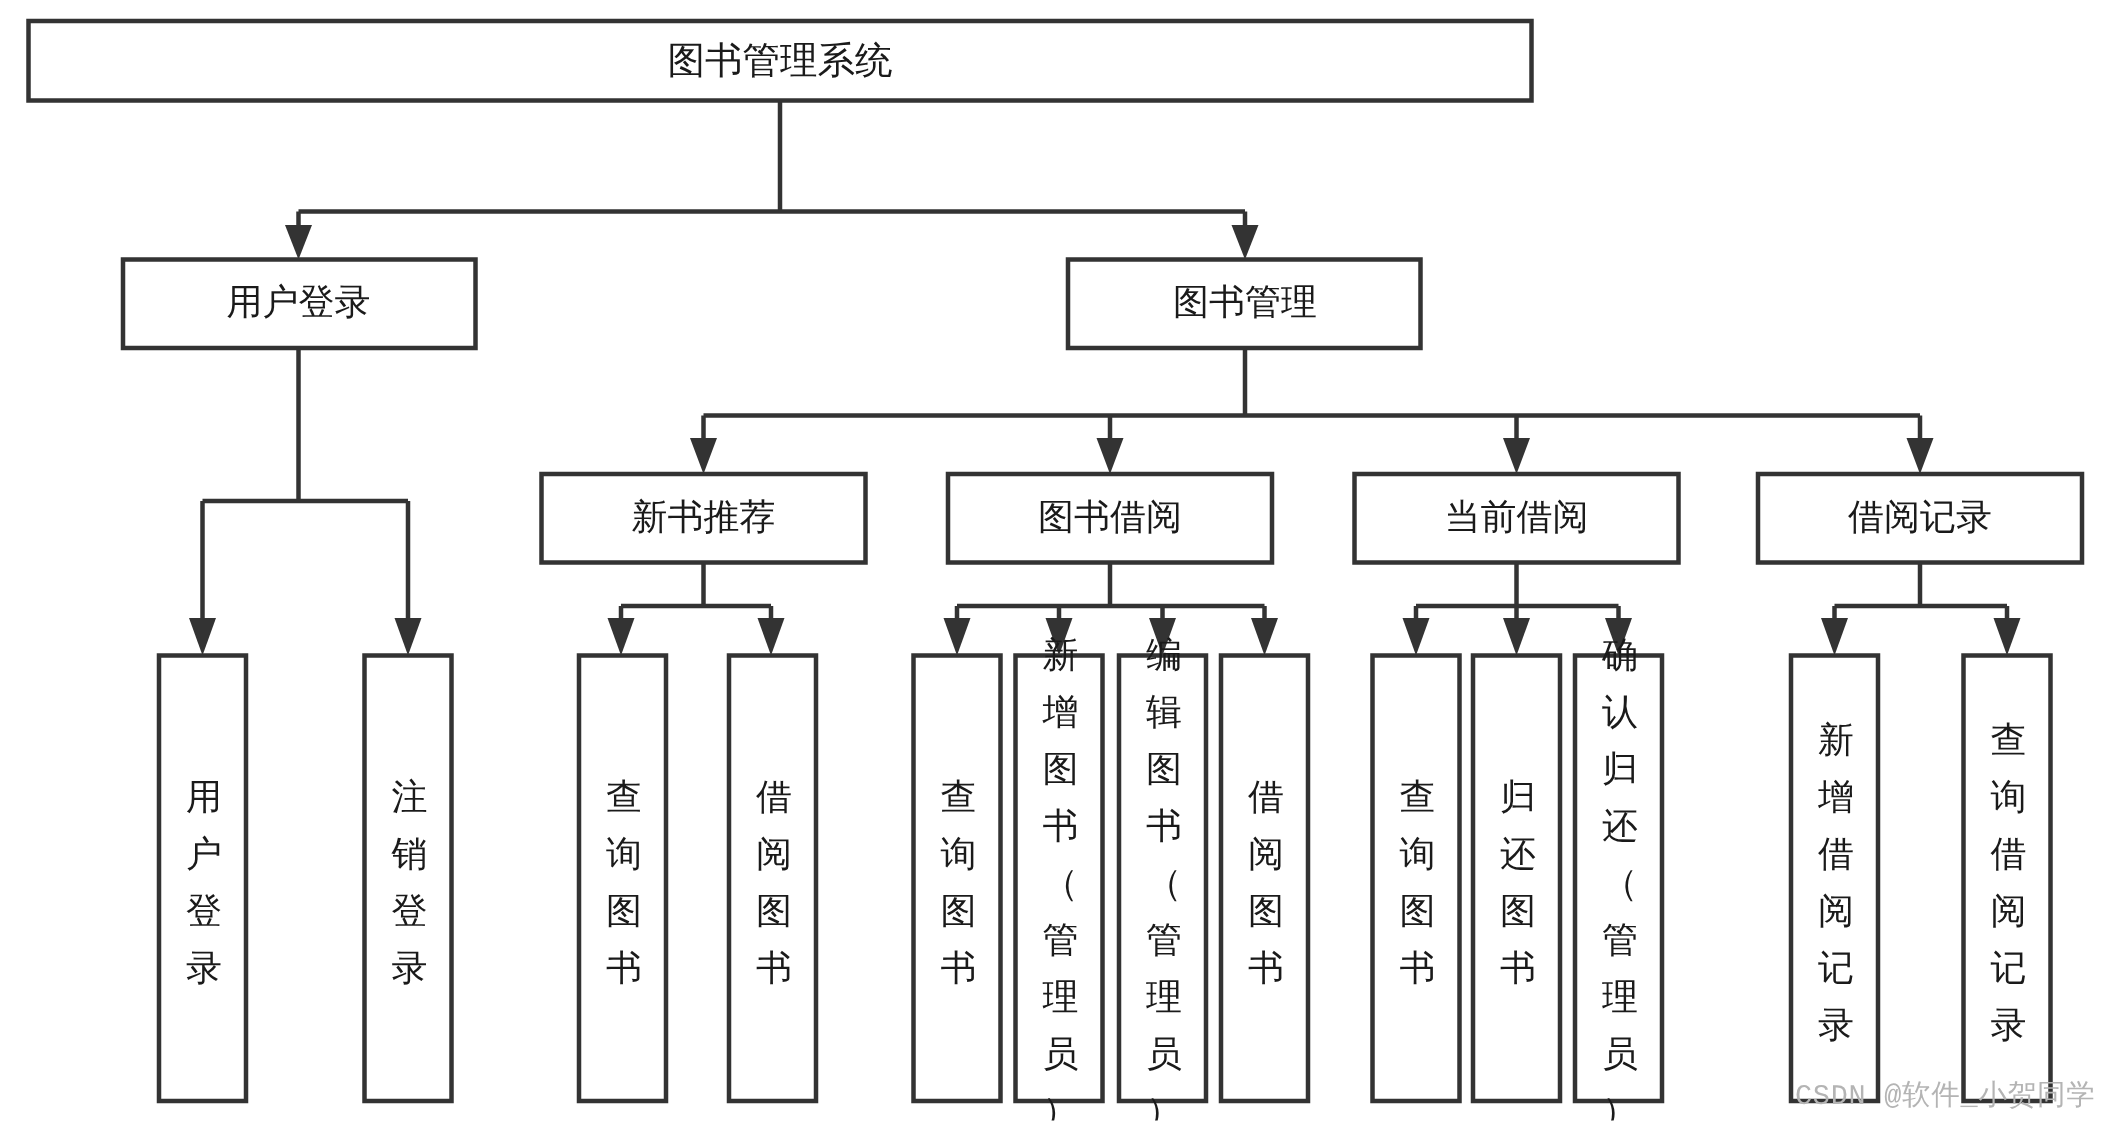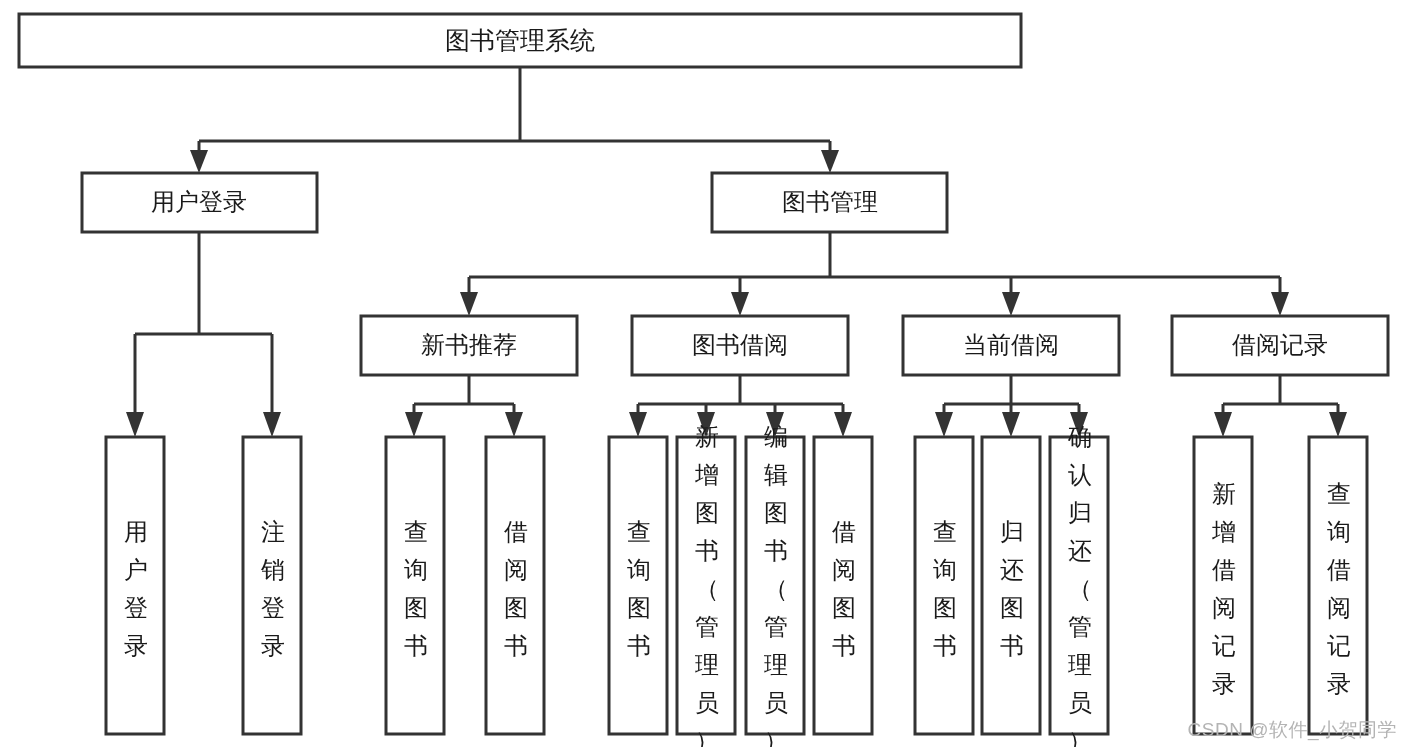--- a/index.html
+++ b/index.html
@@ -48,21 +48,21 @@
     stroke-linecap: butt;
   }
   .arrow-head {
     fill: #333333;
     stroke: none;
   }
   .watermark {
     position: absolute;
     right: 8px;
     bottom: 4px;
-    font-family: Liberation Sans, sans-serif;
+    font-family: Liberation Mono, monospace;
     font-size: 19px;
     color: #b4b4b4;
     white-space: nowrap;
     letter-spacing: 0.5px;
   }
 </style>
 </head>
 <body>
 
 <svg id="diagram" viewBox="0 0 1405 747">

